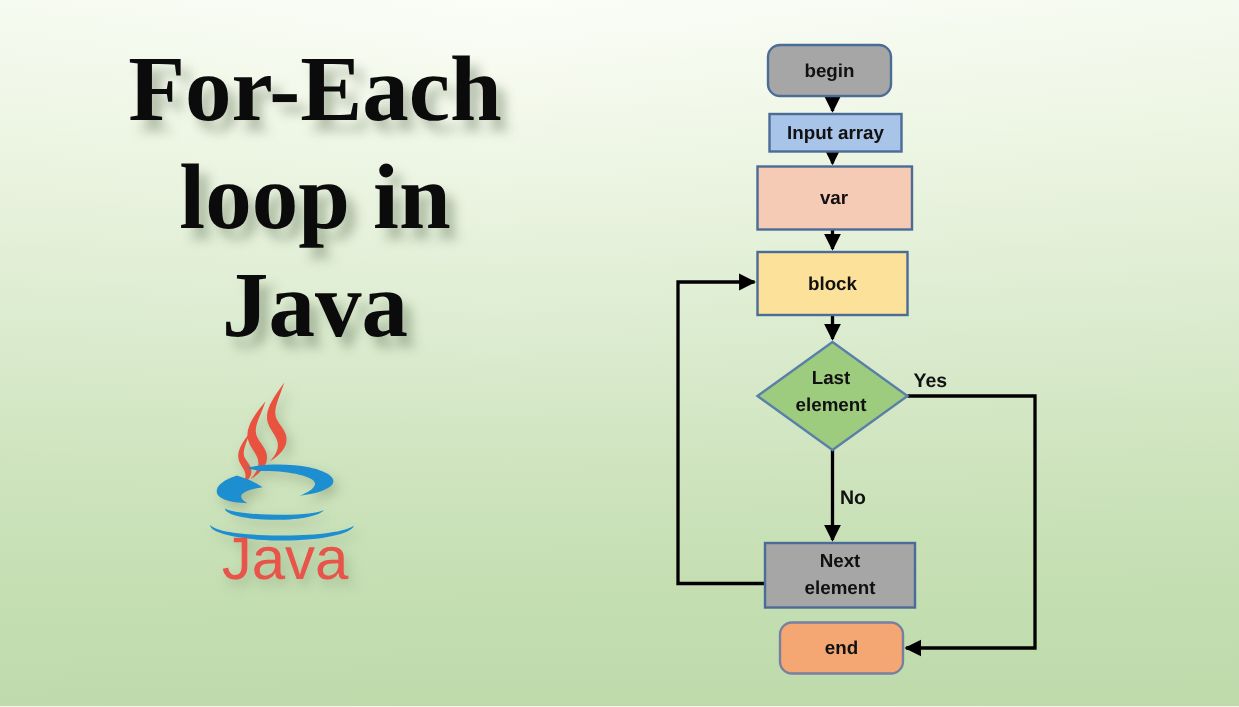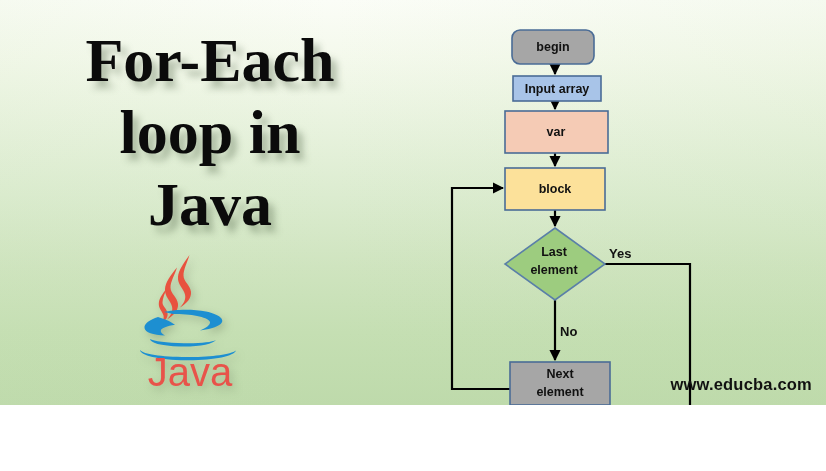--- a/index.html
+++ b/index.html
@@ -3,21 +3,21 @@
 <meta charset="utf-8">
 <style>
   html, body {
     margin: 0;
     padding: 0;
     background: #ffffff;
   }
   #canvas {
     position: relative;
     width: 826px;
-    height: 405px;
+    height: 471px;
     overflow: hidden;
     background: linear-gradient(to bottom,
         #fbfdf7 0%,
         #f4f9ec 14%,
         #e9f3df 30%,
         #dcecd0 48%,
         #cfe4bf 66%,
         #c5dfb3 82%,
         #bedaab 100%);
     font-family: "Liberation Sans", sans-serif;
@@ -209,15 +209,14 @@
       <g>
         <rect x="540" y="415" width="82" height="34" rx="8" ry="8" fill="#f4a772" stroke="#7a7fa0" stroke-width="1.6"></rect>
         <text class="node-text" x="581" y="433">end</text>
       </g>
 
       <text class="edge-label" x="629" y="258">Yes</text>
       <text class="edge-label" x="580" y="336">No</text>
     </svg>
   </div>
 
-  <div id="watermark">www.educba.com</div>
 
 </div>
 
 </body></html>

